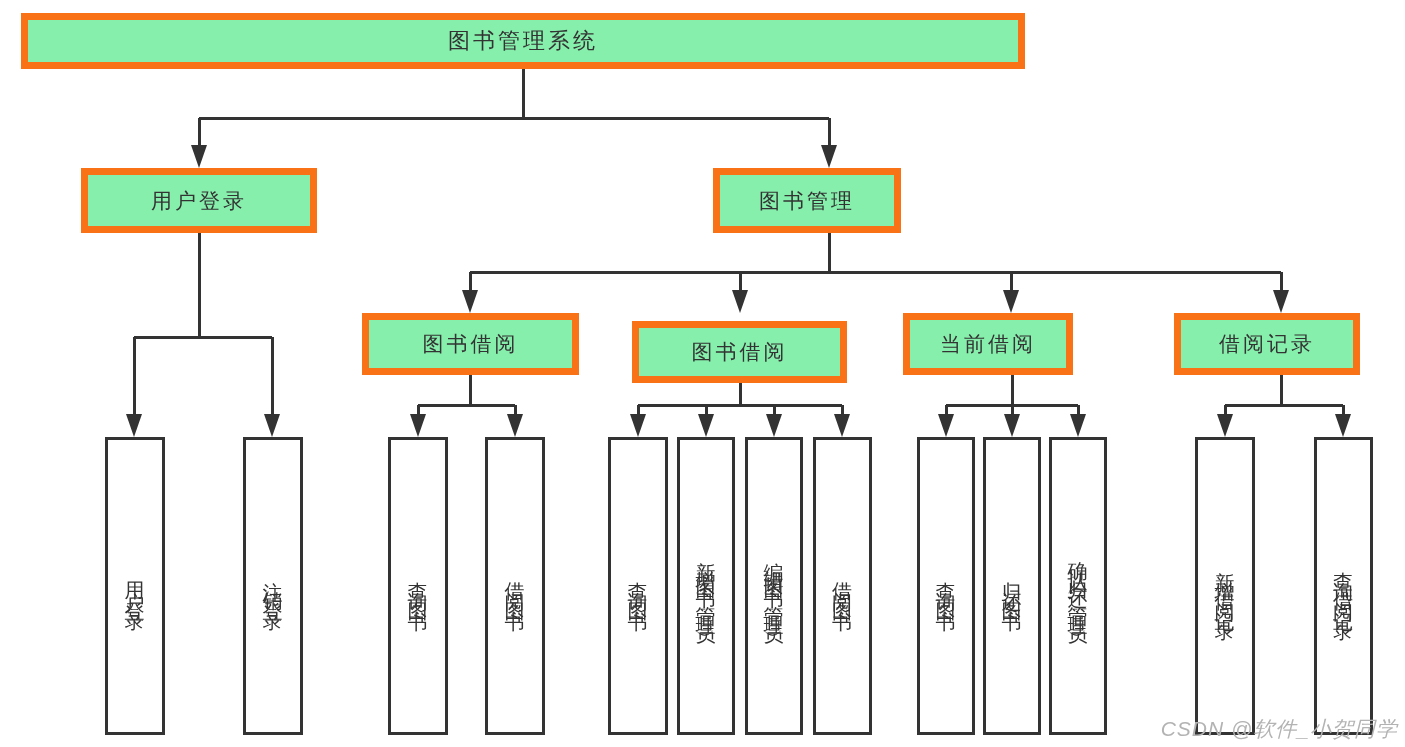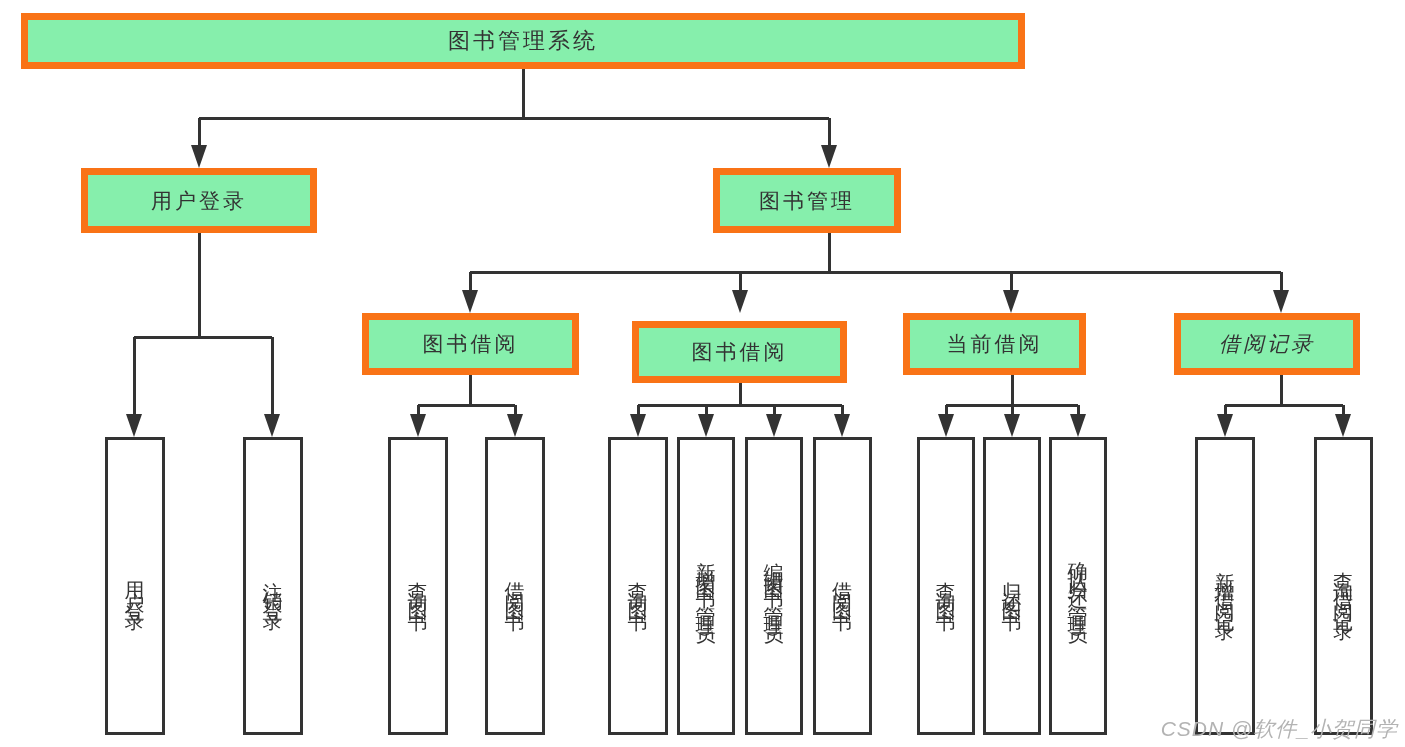--- a/index.html
+++ b/index.html
@@ -120,22 +120,22 @@
     </g>
   </svg>
 
   <div class="node root" style="left:21px;top:13px;width:1004px;height:56px;">图书管理系统</div>
 
   <div class="node l2" style="left:81px;top:168px;width:236px;height:65px;">用户登录</div>
   <div class="node l2" style="left:713px;top:168px;width:188px;height:65px;">图书管理</div>
 
   <div class="node l3" style="left:362px;top:313px;width:217px;height:62px;">图书借阅</div>
   <div class="node l3" style="left:632px;top:321px;width:215px;height:62px;">图书借阅</div>
-  <div class="node l3" style="left:903px;top:313px;width:183px;height:62px;">当前借阅</div>
-  <div class="node l3" style="left:1174px;top:313px;width:186px;height:62px;font-style:italic;">借阅记录</div>
+  <div class="node l3" style="left:903px;top:313px;width:170px;height:62px;">当前借阅</div>
+  <div class="node l3" style="left:1174px;top:313px;width:186px;height:62px;">借阅记录</div>
 
   <div class="leaf" style="left:105px;top:437px;width:60px;height:298px;">用户登录</div>
   <div class="leaf" style="left:243px;top:437px;width:60px;height:298px;">注销登录</div>
 
   <div class="leaf" style="left:388px;top:437px;width:60px;height:298px;">查询图书</div>
   <div class="leaf" style="left:485px;top:437px;width:60px;height:298px;">借阅图书</div>
 
   <div class="leaf" style="left:608px;top:437px;width:60px;height:298px;">查询图书</div>
   <div class="leaf" style="left:677px;top:437px;width:58px;height:298px;letter-spacing:9px;">新增图书（管理员）</div>
   <div class="leaf" style="left:745px;top:437px;width:58px;height:298px;letter-spacing:9px;">编辑图书（管理员）</div>

